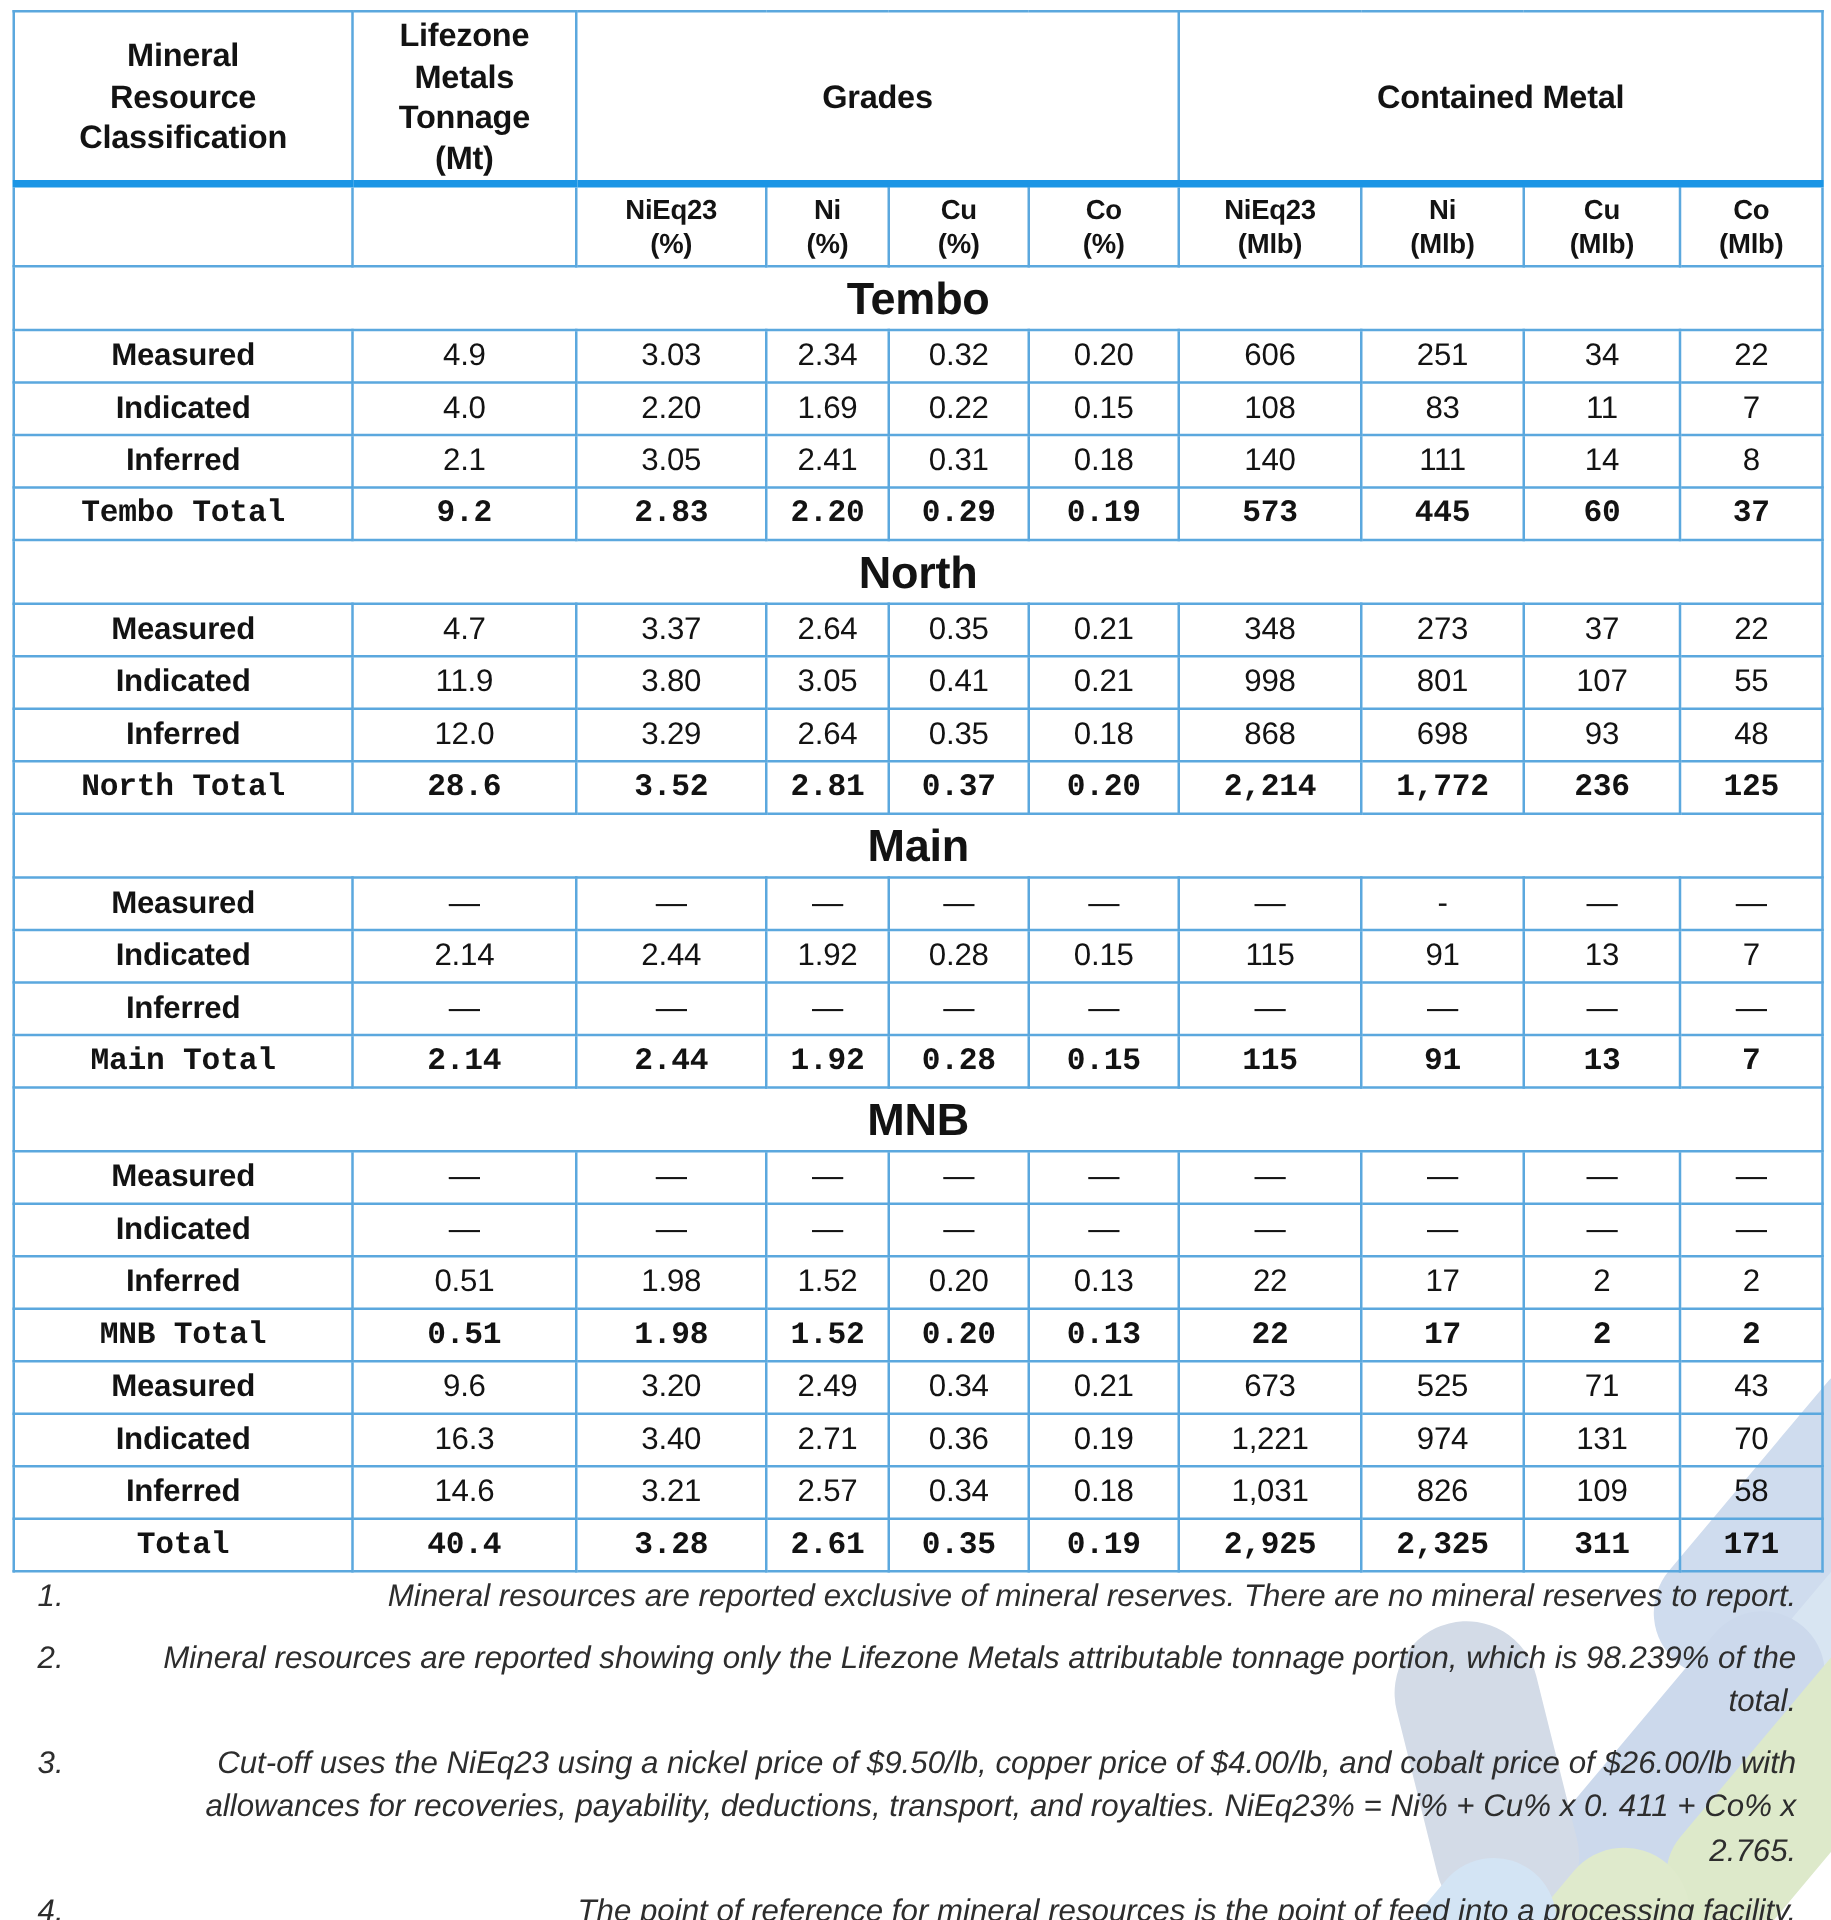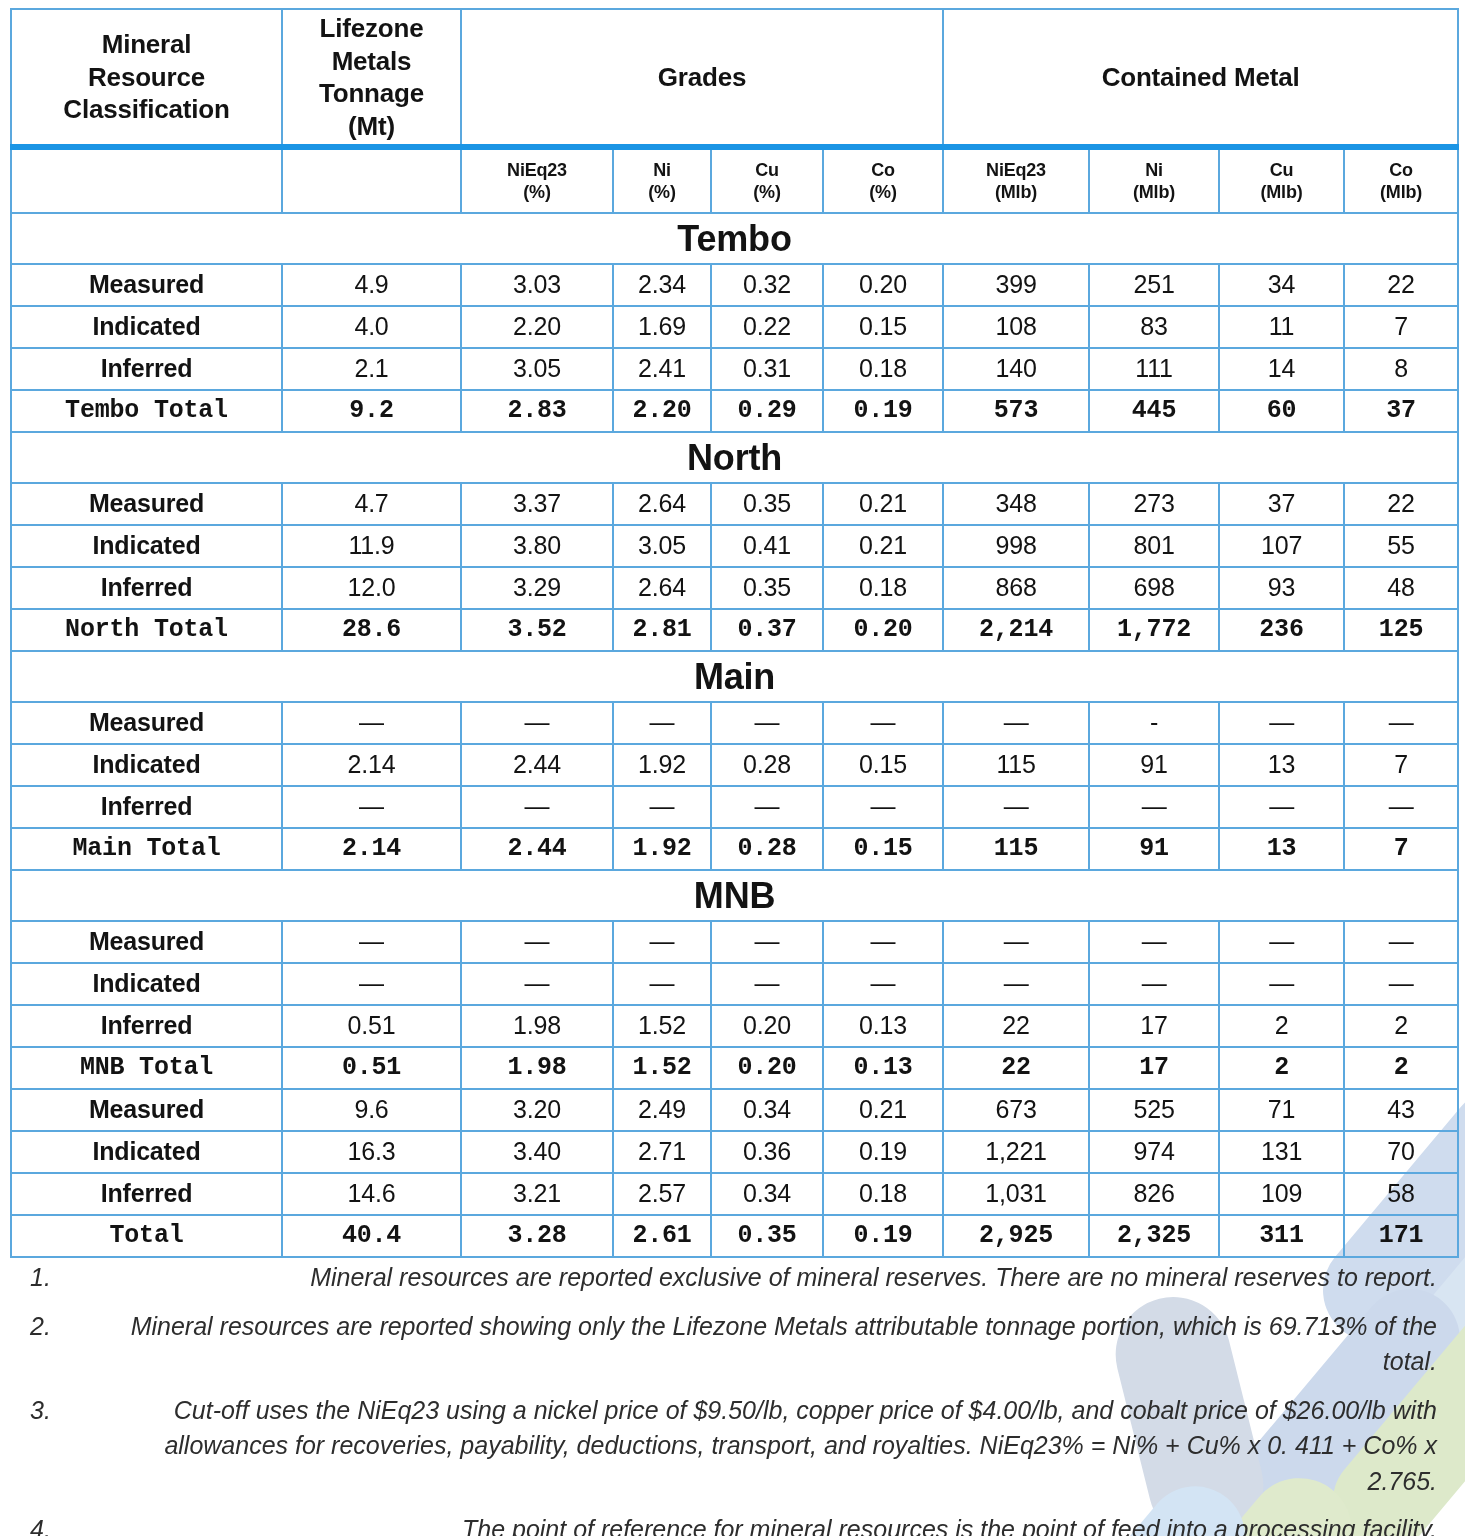--- a/index.html
+++ b/index.html
@@ -14,21 +14,21 @@
   table.resource-table{
     position:absolute;left:10px;top:8px;width:1447px;z-index:1;
     border-collapse:collapse;table-layout:fixed;background:transparent;
   }
   table.resource-table td{
     border:2px solid #5ba8de;text-align:center;vertical-align:middle;
     font-size:25px;letter-spacing:-0.2px;line-height:1.25;padding:2px 4px;
     overflow:hidden;
   }
   tr.hdr1 td{height:128px;border-bottom:6px solid #1b95e5;font-weight:bold;font-size:26px;white-space:pre-line;}
-  tr.hdr2 td{height:58px;font-weight:bold;font-size:18px;white-space:pre-line;}
+  tr.hdr2 td{height:58px;font-weight:bold;font-size:22px;white-space:pre-line;}
   td.cls-cell{text-align:left;padding-left:20px;margin-top:32px;}
   tr.band td{height:34px;font-weight:bold;font-size:36px;}
   tr.datarow td{height:36px;}
   td.label-cell{text-align:left;padding-left:20px;font-weight:bold;border-radius:17px;}
   tr.total td{font-weight:bold;font-family:Liberation Mono, monospace;}
   tr.overall td{height:60px;}
   td.overall-label{text-align:left;padding-left:20px;font-weight:normal;white-space:pre-line;line-height:1.3;}
   
   .footnotes{position:absolute;left:0;top:1260px;width:1465px;z-index:1;}
   .footnote{display:flex;font-style:italic;font-size:25px;line-height:1.42;color:#2d2d2d;margin-bottom:13px;}
@@ -96,21 +96,21 @@
       <tr class="band">
         <td colspan="10">Tembo</td>
       </tr>
       <tr class="datarow">
         <td class="label-cell">Measured</td>
         <td>4.9</td>
         <td>3.03</td>
         <td>2.34</td>
         <td>0.32</td>
         <td>0.20</td>
-        <td>399</td>
+        <td>606</td>
         <td>251</td>
         <td>34</td>
         <td>22</td>
       </tr>
       <tr class="datarow">
         <td class="label-cell">Indicated</td>
         <td>4.0</td>
         <td>2.20</td>
         <td>1.69</td>
         <td>0.22</td>
@@ -348,21 +348,21 @@
     </tbody>
 </table>
 
 <div class="footnotes">
   <div class="footnote">
     <span class="fn-num">1.</span>
     <span class="fn-text">Mineral resources are reported exclusive of mineral reserves. There are no mineral reserves to report.</span>
   </div>
   <div class="footnote">
     <span class="fn-num">2.</span>
-    <span class="fn-text">Mineral resources are reported showing only the Lifezone Metals attributable tonnage portion, which is 69.713% of the total.</span>
+    <span class="fn-text">Mineral resources are reported showing only the Lifezone Metals attributable tonnage portion, which is 98.239% of the total.</span>
   </div>
   <div class="footnote">
     <span class="fn-num">3.</span>
     <span class="fn-text">Cut-off uses the NiEq23 using a nickel price of $9.50/lb, copper price of $4.00/lb, and cobalt price of $26.00/lb with allowances for recoveries, payability, deductions, transport, and royalties. NiEq23% = Ni% + Cu% x 0. 411 + Co% x 2.765.</span>
   </div>
   <div class="footnote">
     <span class="fn-num">4.</span>
     <span class="fn-text">The point of reference for mineral resources is the point of feed into a processing facility.</span>
   </div>
 

